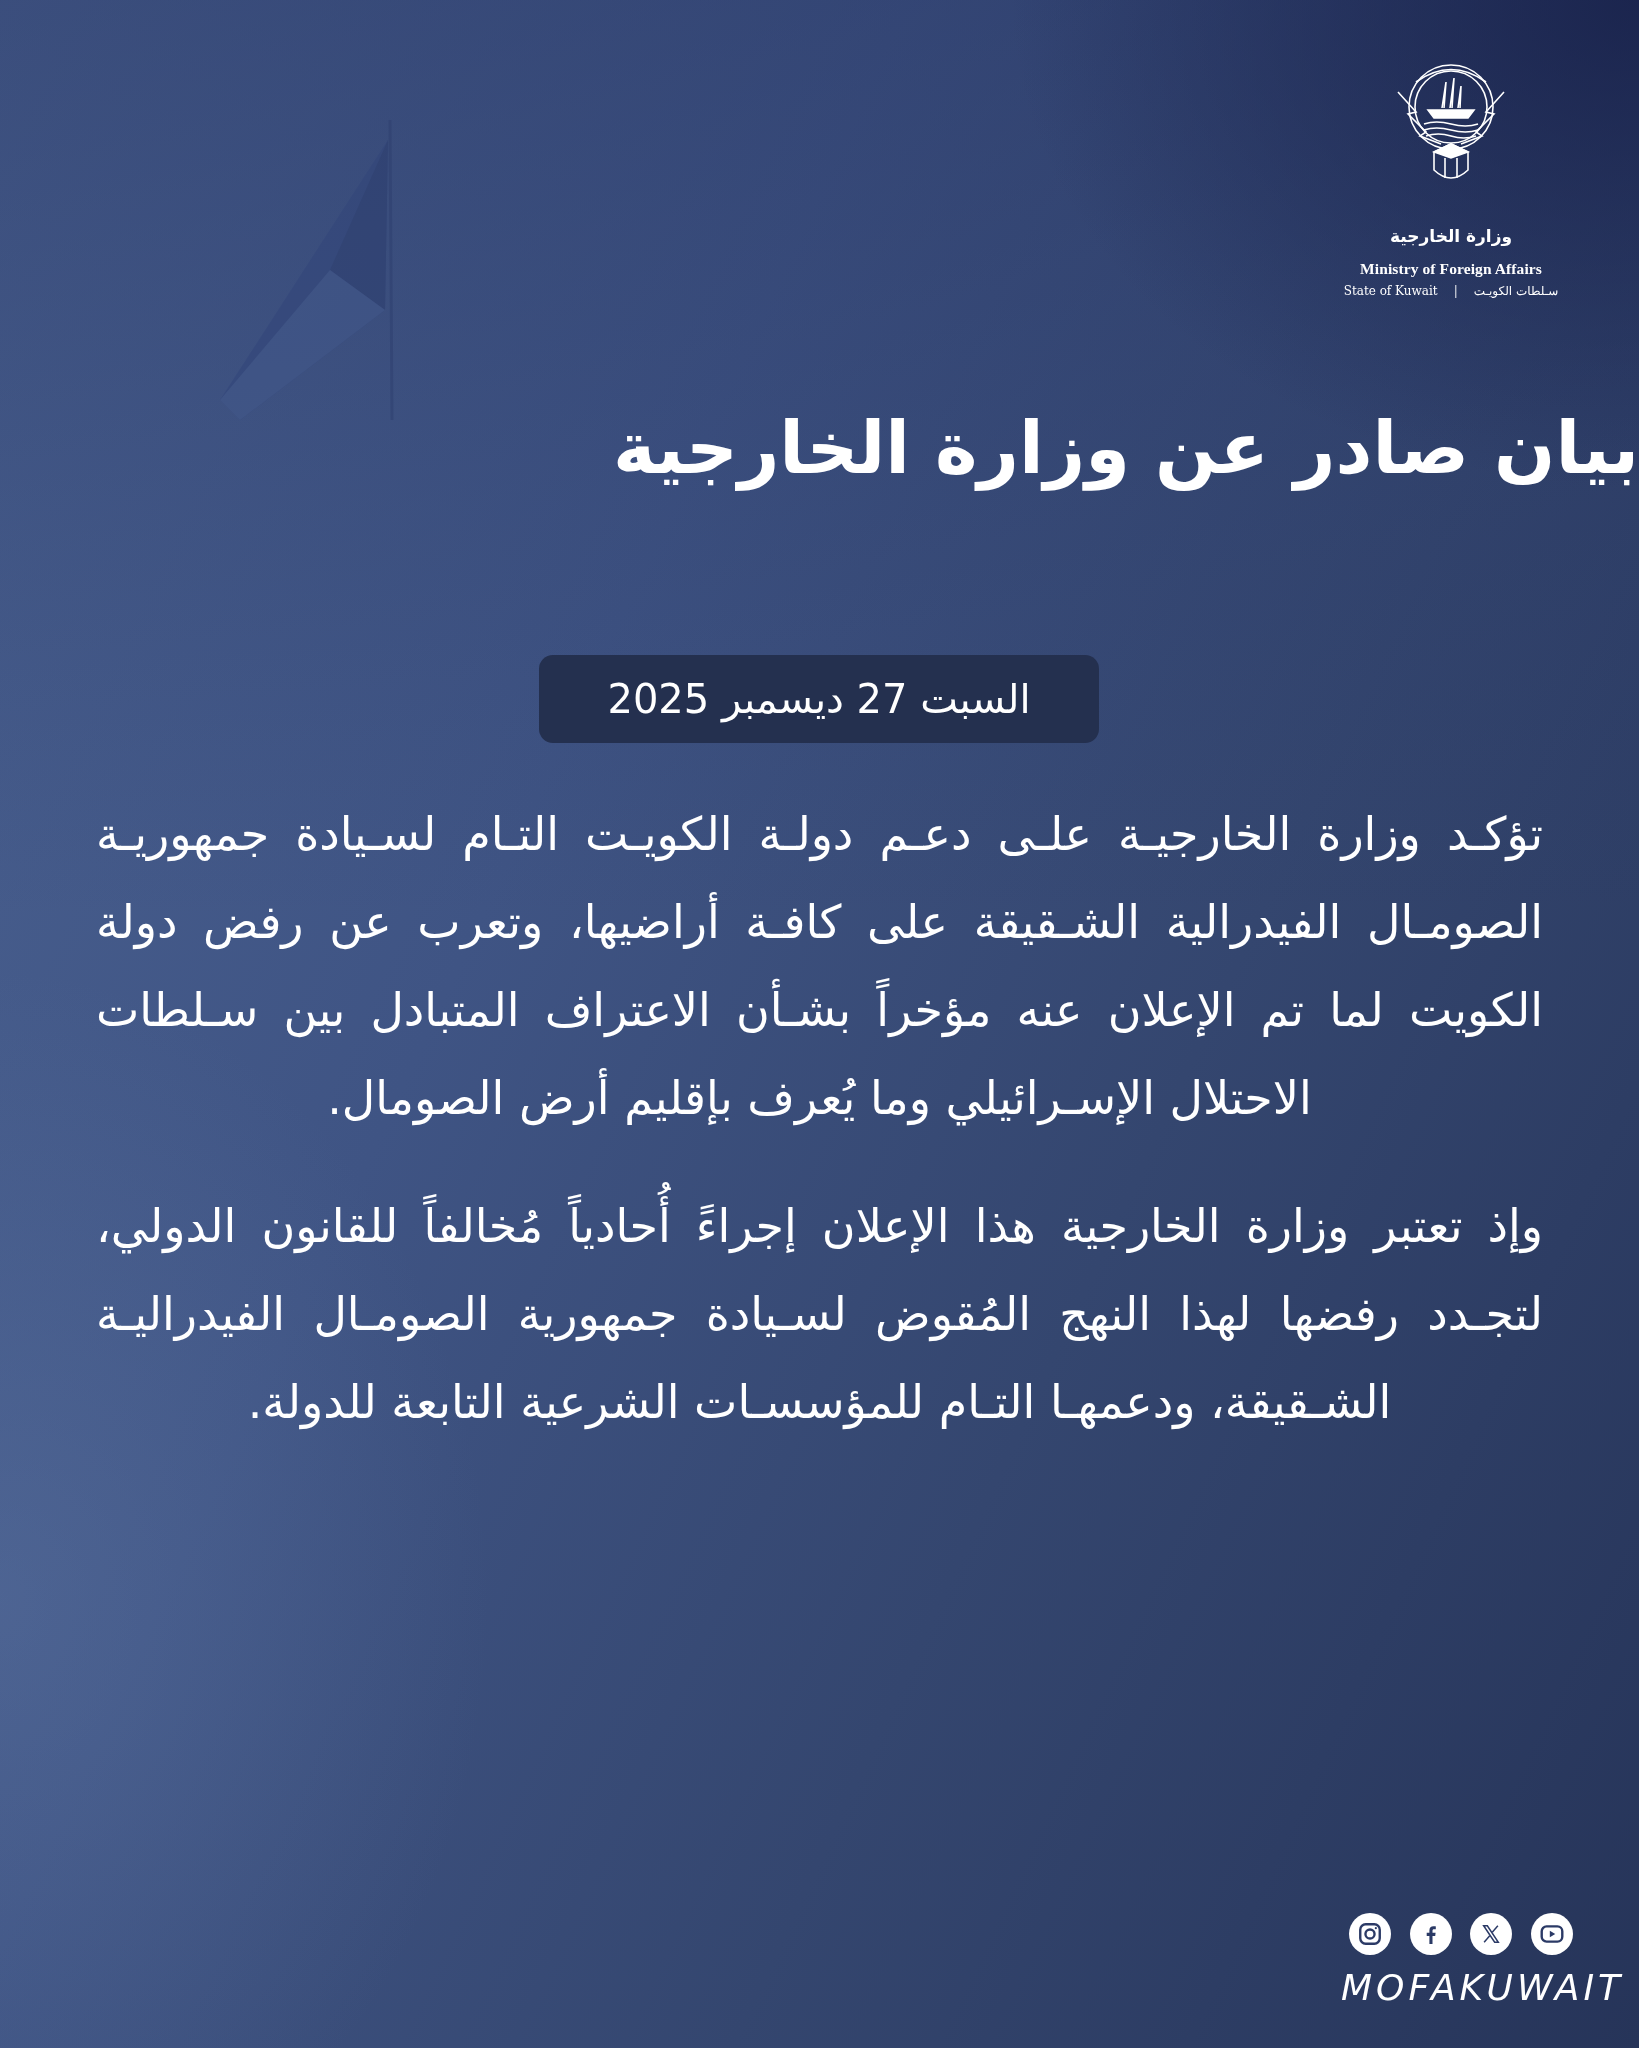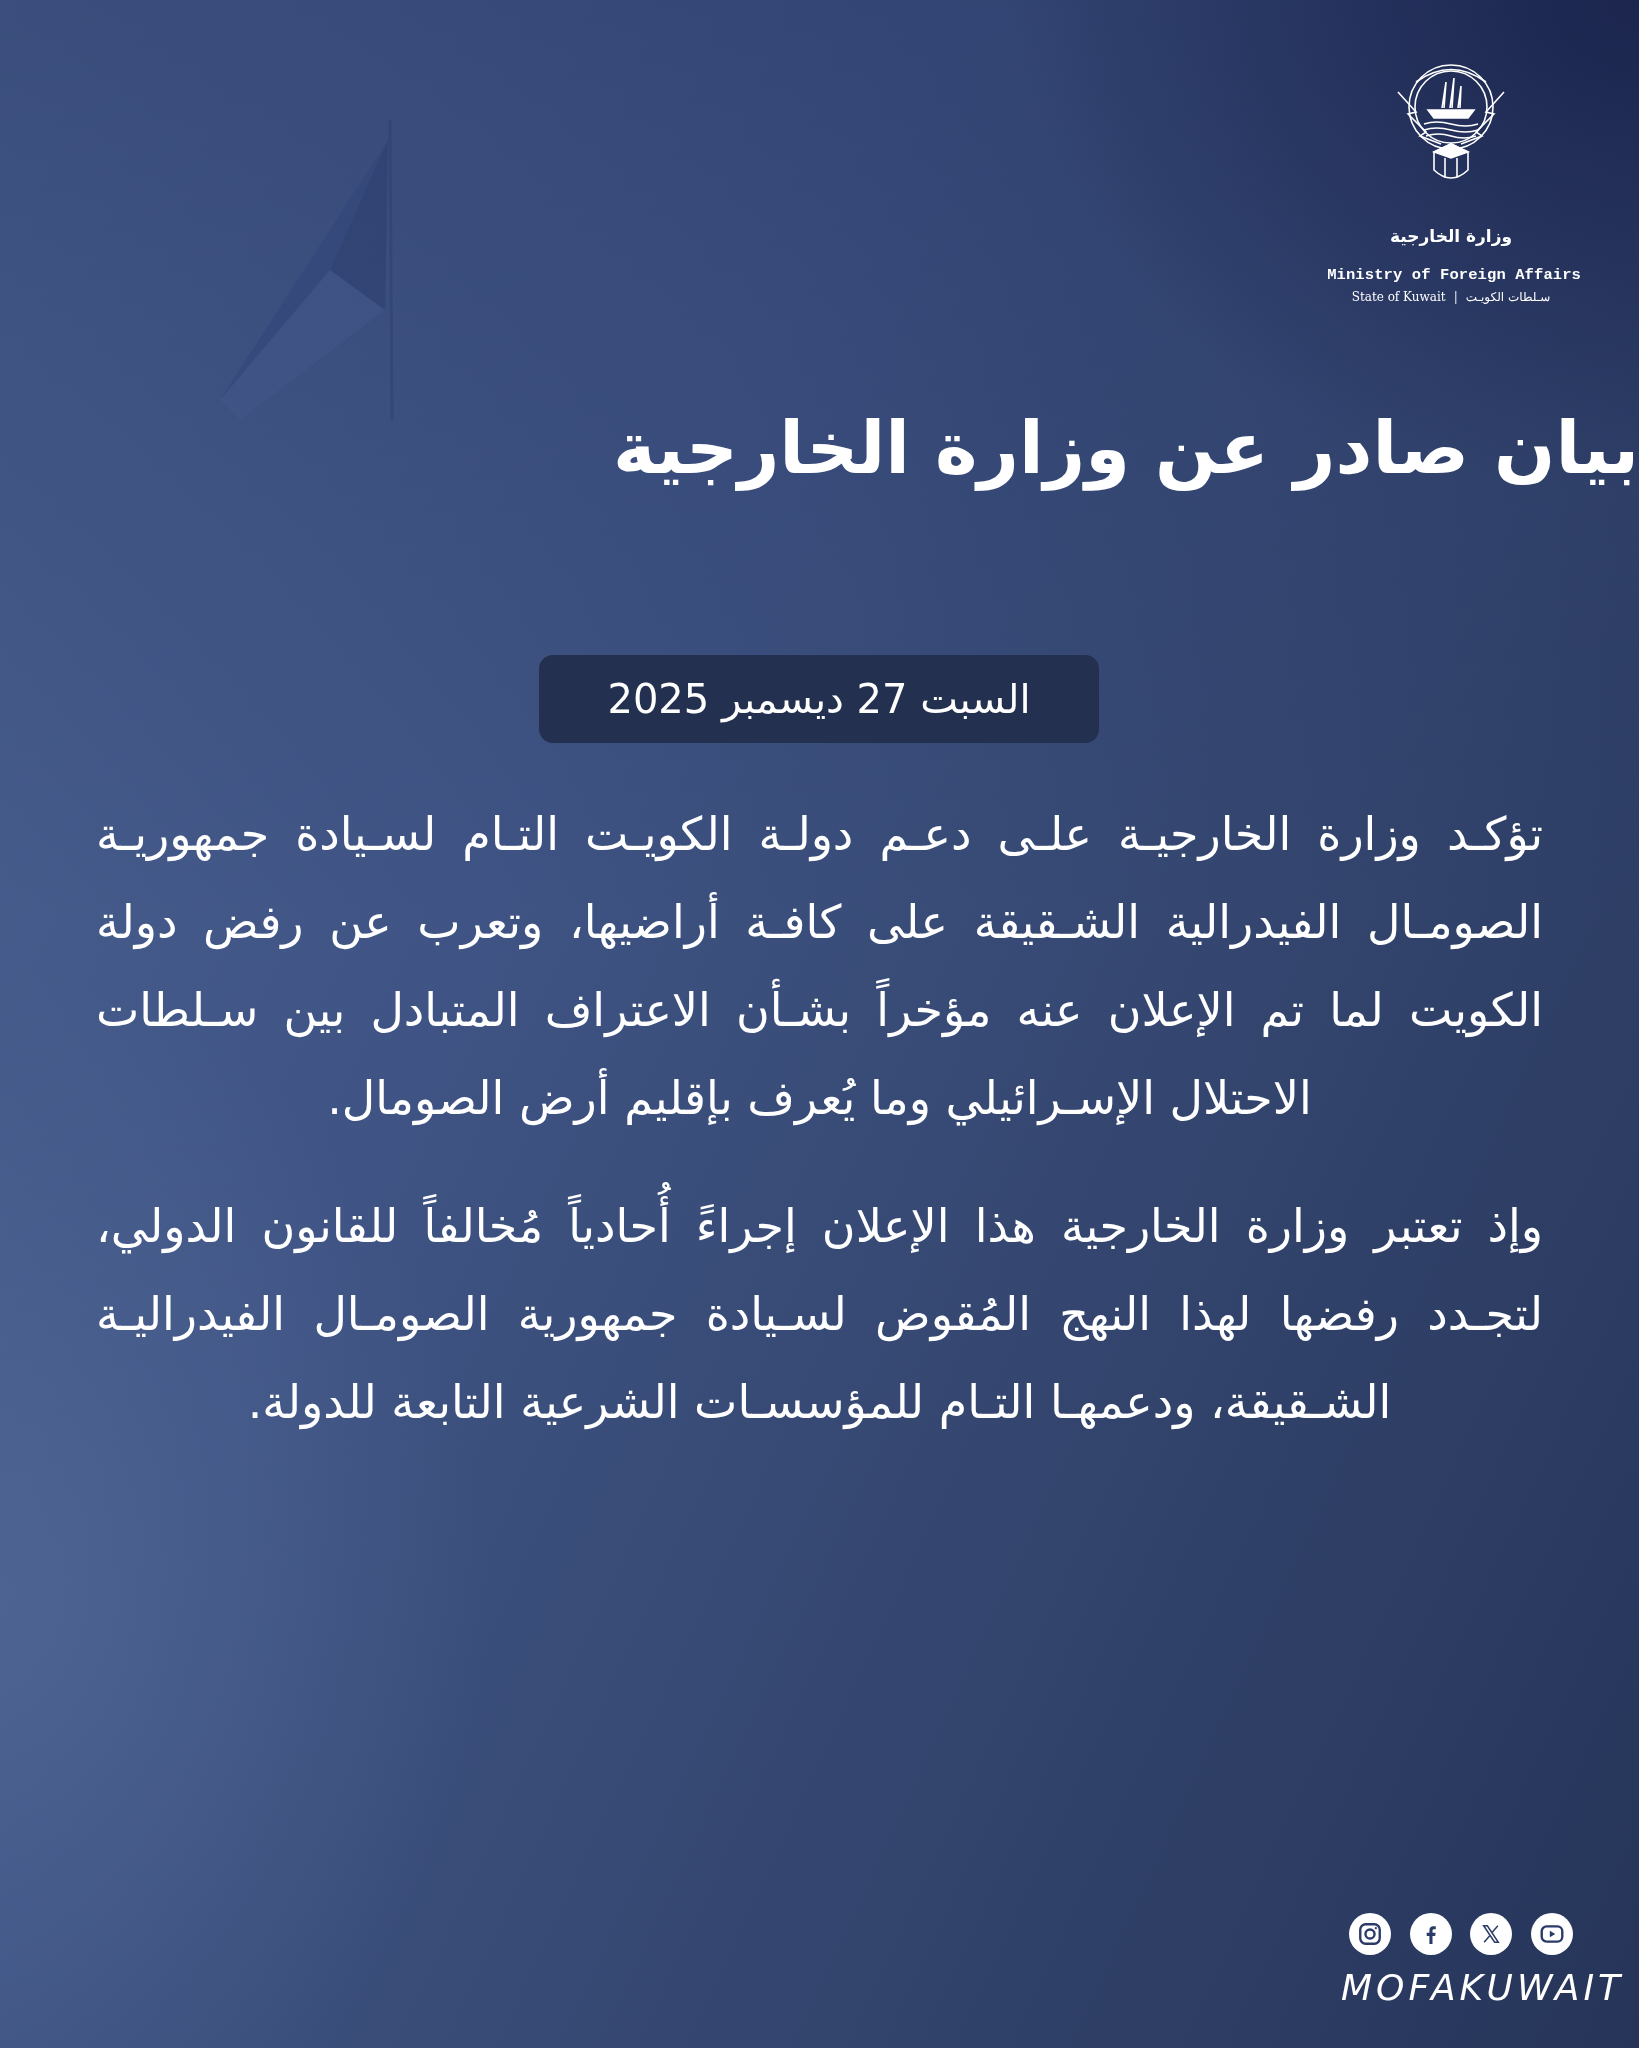--- a/index.html
+++ b/index.html
@@ -15,22 +15,22 @@
       radial-gradient(ellipse 900px 700px at 1639px 0px, rgba(24,33,74,0.85), rgba(24,33,74,0) 70%),
       radial-gradient(ellipse 700px 900px at 0px 1600px, rgba(100,125,170,0.35), rgba(100,125,170,0) 70%),
       linear-gradient(180deg, rgba(30,42,88,0.35) 0%, rgba(30,42,88,0) 45%);
   }
   .flag-photo { position: absolute; left: 180px; top: 100px; width: 300px; height: 320px; opacity: 0.55; }
 
   
   .logo-block { position: absolute; right: 58px; top: 52px; width: 260px; text-align: center; }
   .emblem { width: 130px; height: 140px; display: block; margin: 0 auto; }
   .logo-ar { font-size: 17px; font-weight: bold; margin-top: 34px; direction: rtl; }
-  .logo-en { font-family: Liberation Mono, monospace; font-size: 15.5px; font-weight: bold; margin-top: 20px; letter-spacing: 0.1px; text-align: right; }
-  .logo-sub { font-family: "DejaVu Serif", "Liberation Serif", serif; font-size: 12px; margin-top: 6px; display: flex; justify-content: center; gap: 8px; }
+  .logo-en { font-family: Liberation Serif, serif; font-size: 15.5px; font-weight: bold; margin-top: 14px; letter-spacing: 0.1px; }
+  .logo-sub { font-family: "DejaVu Serif", "Liberation Serif", serif; font-size: 12px; margin-top: 6px; display: flex; justify-content: center; gap: 16px; }
   .logo-sub .sep { opacity: 0.9; }
 
   
   .title {
     position: absolute; left: 0; right: 0; top: 398px; text-align: right;
     direction: rtl; font-size: 72px; font-weight: bold; letter-spacing: 0.5px;
     line-height: 100px;
   }
 
   

